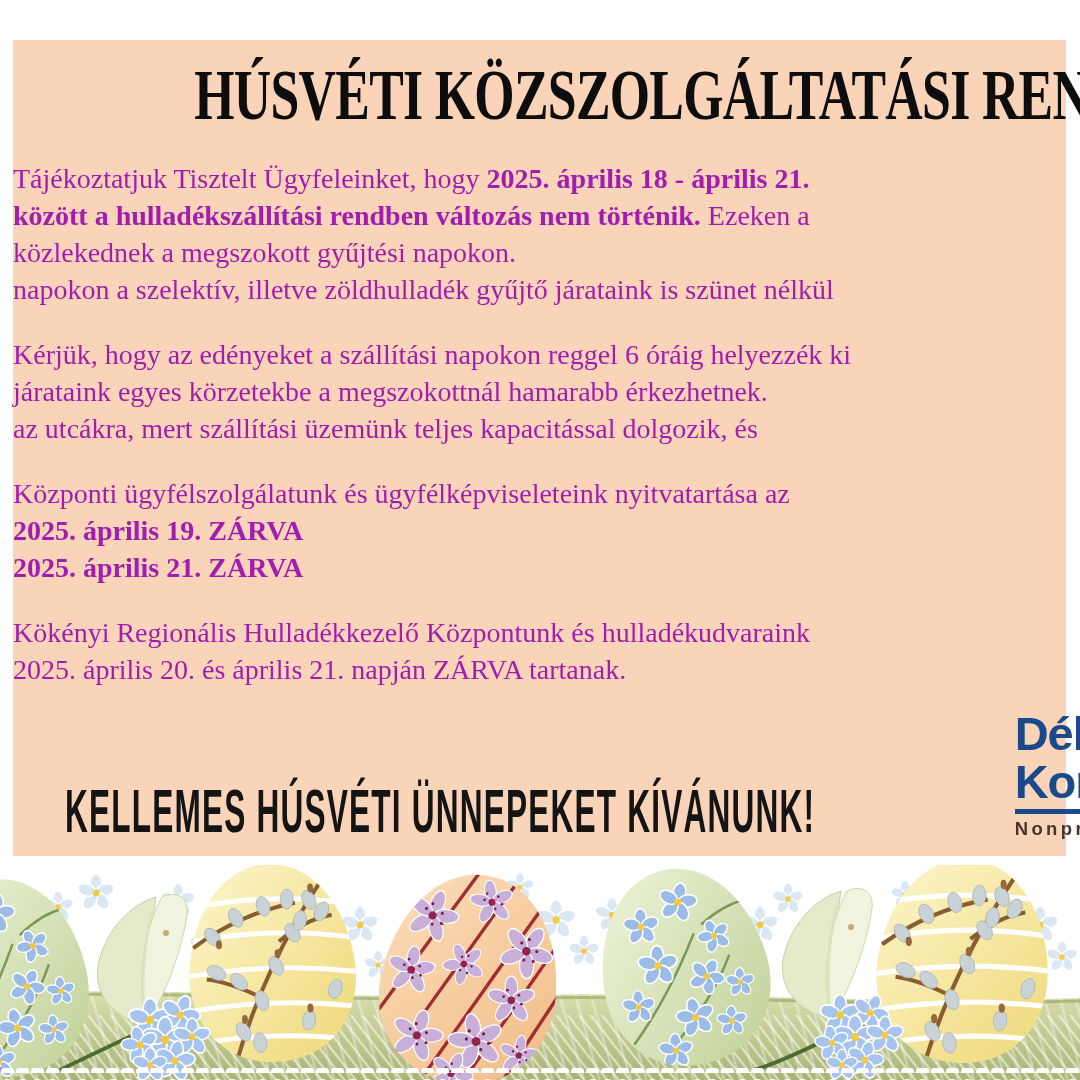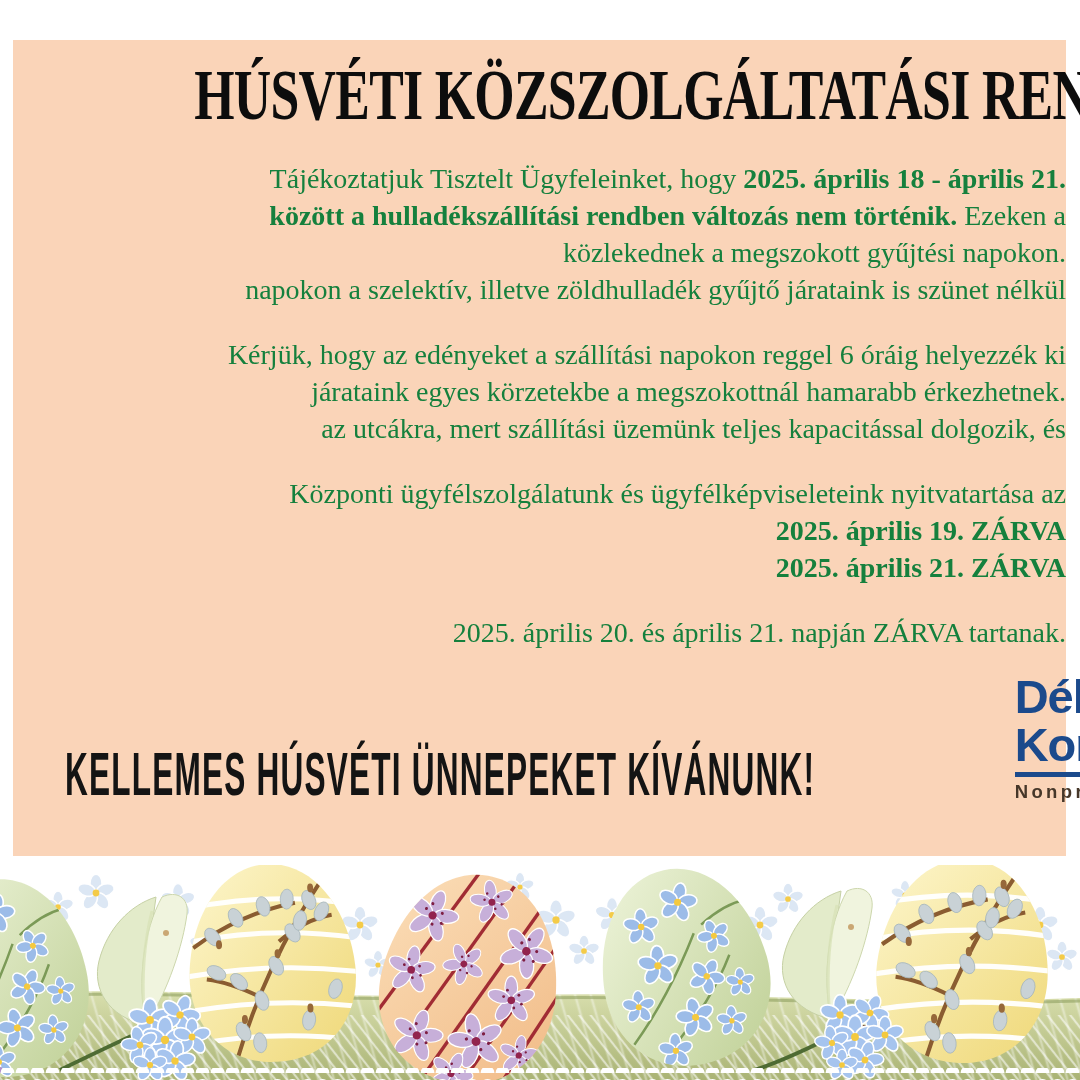--- a/index.html
+++ b/index.html
@@ -11,21 +11,21 @@
   .canvas{position:relative;width:1080px;height:1080px;overflow:hidden;background:#ffffff;}
   .panel{
     position:absolute;left:13px;top:40px;width:1053px;height:816px;
     background:#FAD4B8;box-sizing:border-box;
   }
   .title{
     margin:12px 0 0;text-align:center;font-weight:700;color:#0d0d0d;
     font-size:72px;line-height:86px;white-space:nowrap;
   }
   .title .squeeze{display:inline-block;transform:scaleX(0.72);transform-origin:50% 50%;letter-spacing:-1px;}
-  .para{margin:0;text-align:right;font-size:28px;line-height:37px;color:#15803d;}
+  .para{margin:0;text-align:left;font-size:28px;line-height:37px;color:#a21caf;}
   .para .line{display:block;white-space:nowrap;}
   .mt{margin-top:28px;}
   .mt-first{margin-top:22px;}
   strong{font-weight:700;}
   .footer{
     display:flex;justify-content:space-between;align-items:flex-end;
     margin-top:22px;padding:0 28px 0 52px;
   }
   .greeting{height:76px;display:flex;align-items:flex-end;overflow:visible;}
   .hand{
@@ -68,20 +68,21 @@
       <span class="line">az utcákra, mert szállítási üzemünk teljes kapacitással dolgozik, és</span>
     </p>
 
     <p class="para mt">
       <span class="line">Központi ügyfélszolgálatunk és ügyfélképviseleteink nyitvatartása az</span>
       <span class="line"><strong>2025. április 19. ZÁRVA</strong></span>
       <span class="line"><strong>2025. április 21. ZÁRVA</strong></span>
     </p>
 
     <p class="para mt">
+      <span class="line">Kökényi Regionális Hulladékkezelő Központunk és hulladékudvaraink</span>
       <span class="line">2025. április 20. és április 21. napján ZÁRVA tartanak.</span>
     </p>
 
     <div class="footer">
       <div class="greeting">
         <span class="hand">KELLEMES HÚSVÉTI ÜNNEPEKET KÍVÁNUNK!</span>
       </div>
       <div class="logo">
         <div class="logo-name">Dél-Kom</div>
         <div class="logo-sub">Nonprofit Kft.</div>

